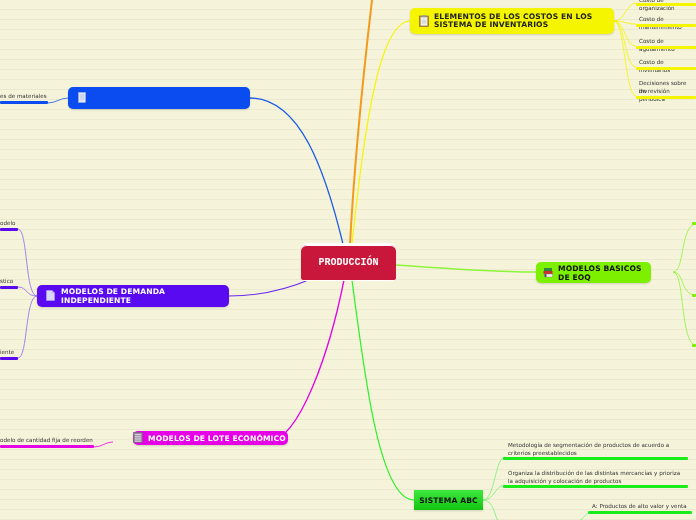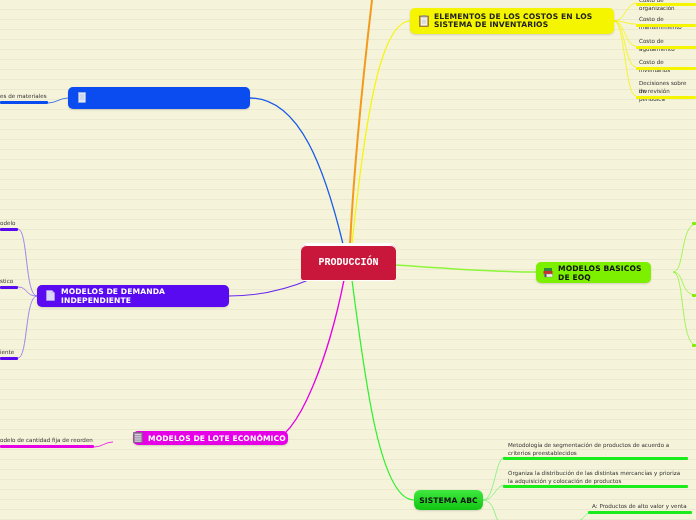--- a/index.html
+++ b/index.html
@@ -161,21 +161,21 @@
           <rect x="1.5" y="7" width="8" height="3" fill="#f0f0f0" stroke="#888" stroke-width="0.4"></rect>
           <rect x="1.5" y="7" width="2" height="3" fill="#555"></rect>
         </svg>
   </span>
   <span>MODELOS BASICOS DE EOQ</span>
 </div>
 <div class="bar" style="left:692px;top:222px;width:4px;background:#7df000;"></div>
 <div class="bar" style="left:692px;top:294px;width:4px;background:#7df000;"></div>
 <div class="bar" style="left:692px;top:344px;width:4px;background:#7df000;"></div>
 
-<div class="node" style="left:414px;top:490px;width:69px;height:20px;background:linear-gradient(#3fe83f,#12c412);color:#111;justify-content:center;border-radius:6px;">
+<div class="node" style="left:414px;top:490px;width:69px;height:20px;background:linear-gradient(#3fe83f,#12c412);color:#111;justify-content:center;border-radius:0;">
   <span>SISTEMA ABC</span>
 </div>
 <div class="leaf" style="left:508px;top:441px;">Metodología de segmentación de productos de acuerdo a</div>
 <div class="leaf" style="left:508px;top:449px;">criterios preestablecidos</div>
 <div class="bar" style="left:503px;top:457px;width:185px;background:#1aeb1a;"></div>
 <div class="leaf" style="left:508px;top:469px;">Organiza la distribución de las distintas mercancías y prioriza</div>
 <div class="leaf" style="left:508px;top:477px;">la adquisición y colocación de productos</div>
 <div class="bar" style="left:503px;top:485px;width:185px;background:#1aeb1a;"></div>
 <div class="leaf" style="left:592px;top:502px;">A: Productos de alto valor y venta</div>
 <div class="bar" style="left:588px;top:511px;width:104px;background:#1aeb1a;"></div>

